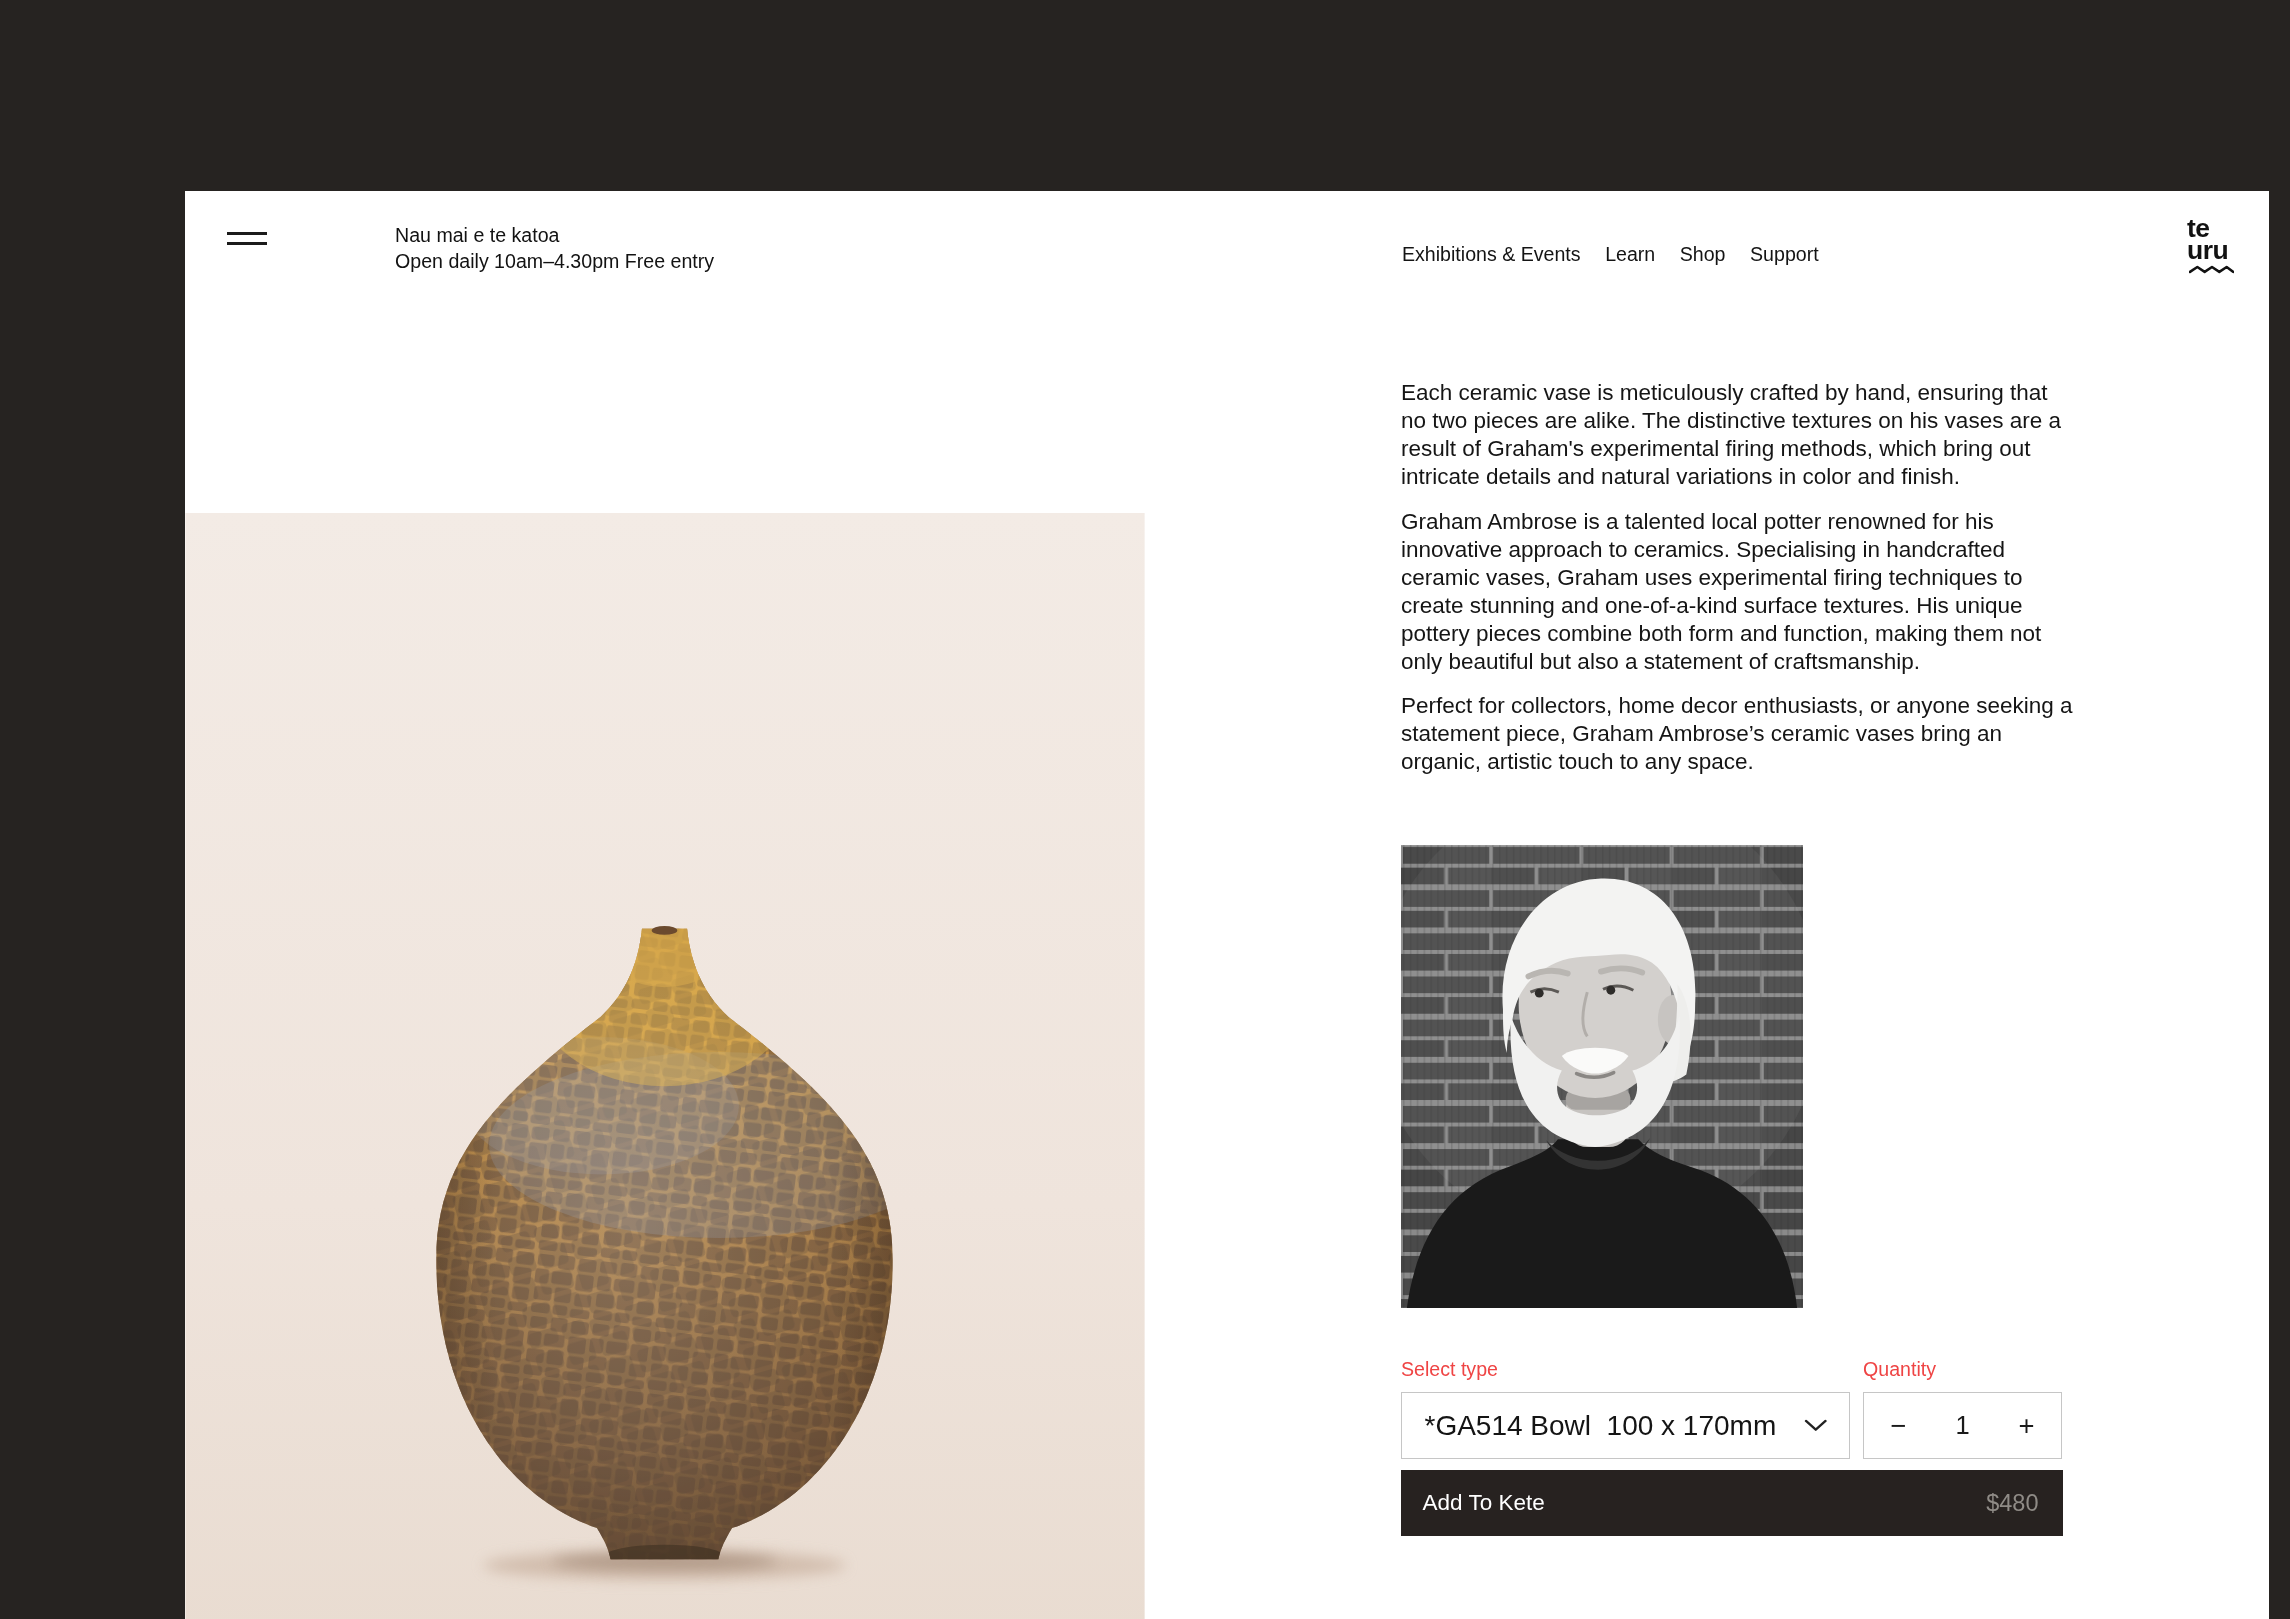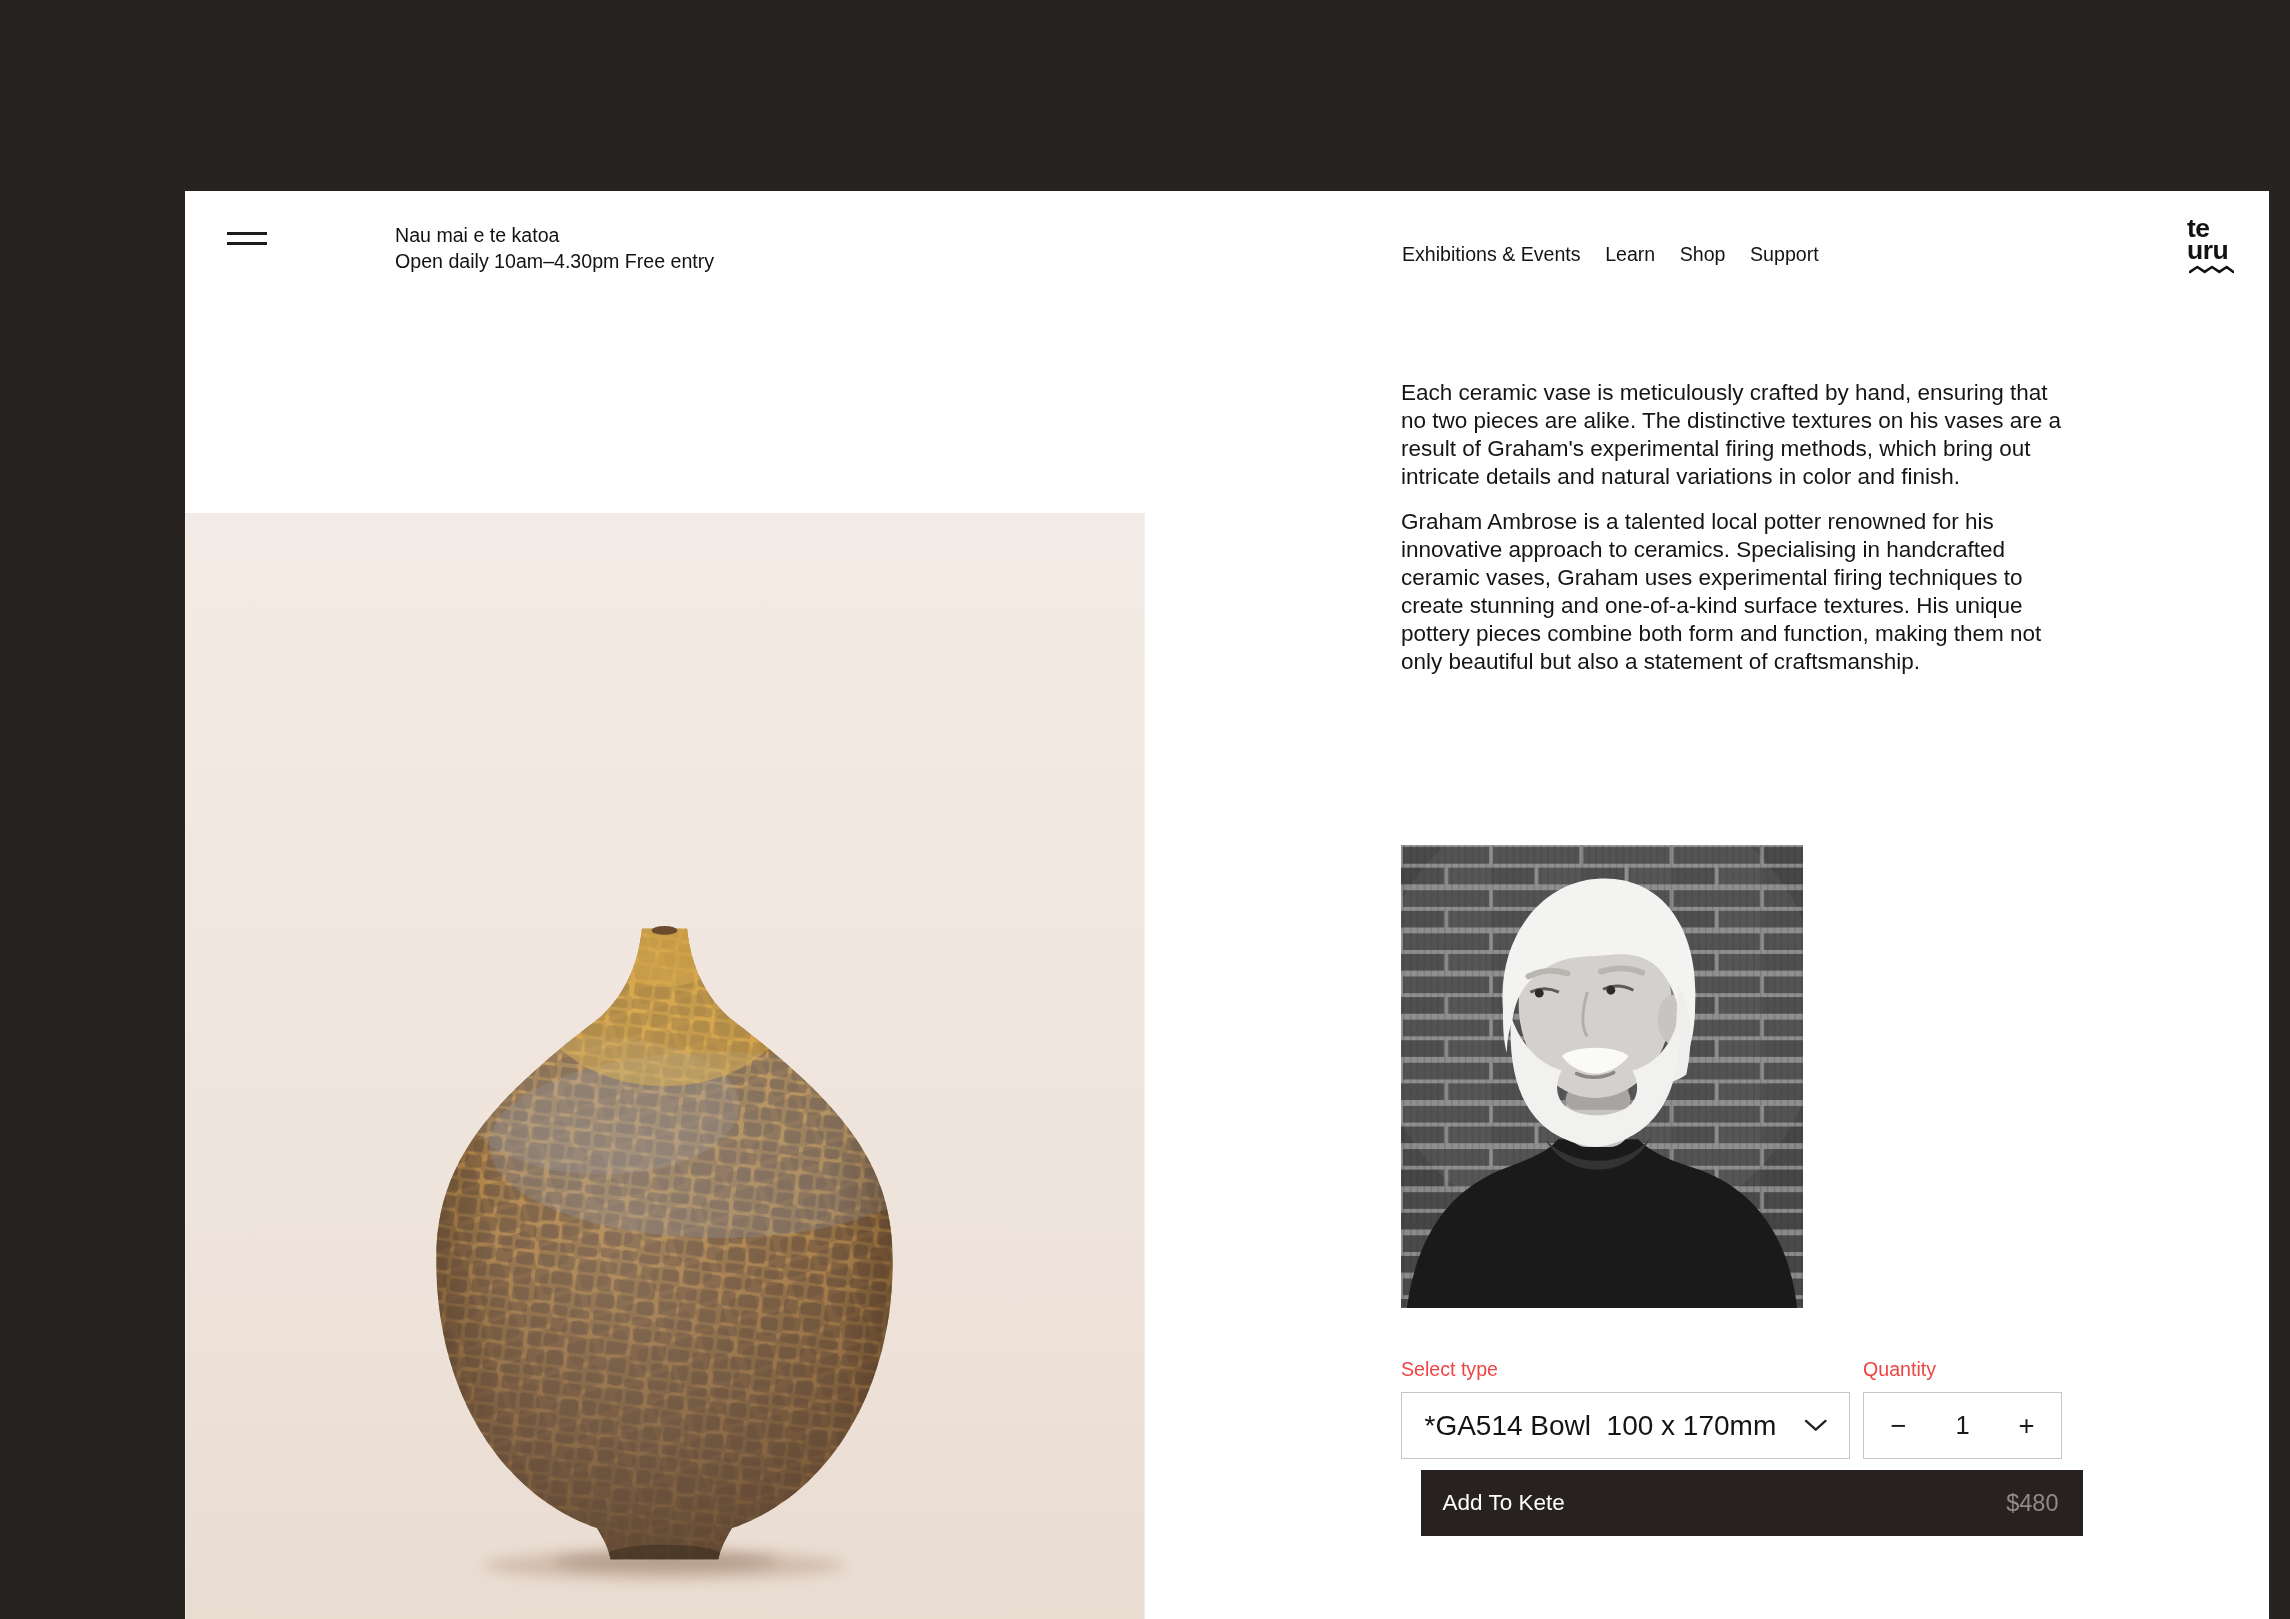--- a/index.html
+++ b/index.html
@@ -45,21 +45,21 @@
   .select-box .val{white-space:pre}
   .qty-box{
     position:absolute;left:1678px;top:1201px;width:199px;height:67px;box-sizing:border-box;
     border:1px solid #c6c6c6;background:#fff;display:flex;align-items:center;justify-content:space-between;
     padding:0 26.5px;font-size:25.5px;color:#1a1a1a;
   }
   .qty-box .step{cursor:pointer;font-size:27.4px;line-height:1}
   .add-bar{
     position:absolute;left:1216px;top:1279px;width:662px;height:66px;box-sizing:border-box;
     background:#272220;display:flex;align-items:center;justify-content:space-between;
-    padding:0 24.5px 0 21.6px;cursor:pointer;margin-left:20px;
+    padding:0 24.5px 0 21.6px;cursor:pointer;
   }
   .add-bar .lbl{color:#ffffff;font-size:22.5px}
   .add-bar .price{color:#8f8b86;font-size:23.5px}
 </style>
 </head>
 <body>
 
 <div class="page">
 
   <div class="menu-btn">
@@ -162,20 +162,21 @@
         <rect x="236" y="404" width="510" height="690" fill="url(#hilite)"></rect>
         <rect x="236" y="404" width="510" height="690" fill="url(#edgeShade)"></rect>
       </g>
       <ellipse cx="489" cy="426" rx="13" ry="4.5" fill="#6b4a2e"></ellipse>
     </svg>
   </div>
 
   <div class="desc">
     <p>Each ceramic vase is meticulously crafted by hand, ensuring that no two pieces are alike. The distinctive textures on his vases are a result of Graham's experimental firing methods, which bring out intricate details and natural variations in color and finish.</p>
     <p>Graham Ambrose is a talented local potter renowned for his innovative approach to ceramics. Specialising in handcrafted ceramic vases, Graham uses experimental firing techniques to create stunning and one-of-a-kind surface textures. His unique pottery pieces combine both form and function, making them not only beautiful but also a statement of craftsmanship.</p>
+    <p>Perfect for collectors, home decor enthusiasts, or anyone seeking a statement piece, Graham Ambrose’s ceramic vases bring an organic, artistic touch to any space.</p>
   </div>
 
   <div class="portrait">
     <svg width="402" height="463" viewBox="0 0 410 472">
       <defs>
         <pattern id="bricks" width="92" height="44" patternUnits="userSpaceOnUse">
           <rect width="92" height="44" fill="#8a8a8a"></rect>
           <rect x="2" y="2" width="88" height="17" fill="#4a4a4a"></rect>
           <rect x="-44" y="23" width="88" height="17" fill="#464646"></rect>
           <rect x="48" y="23" width="88" height="17" fill="#4d4d4d"></rect>

